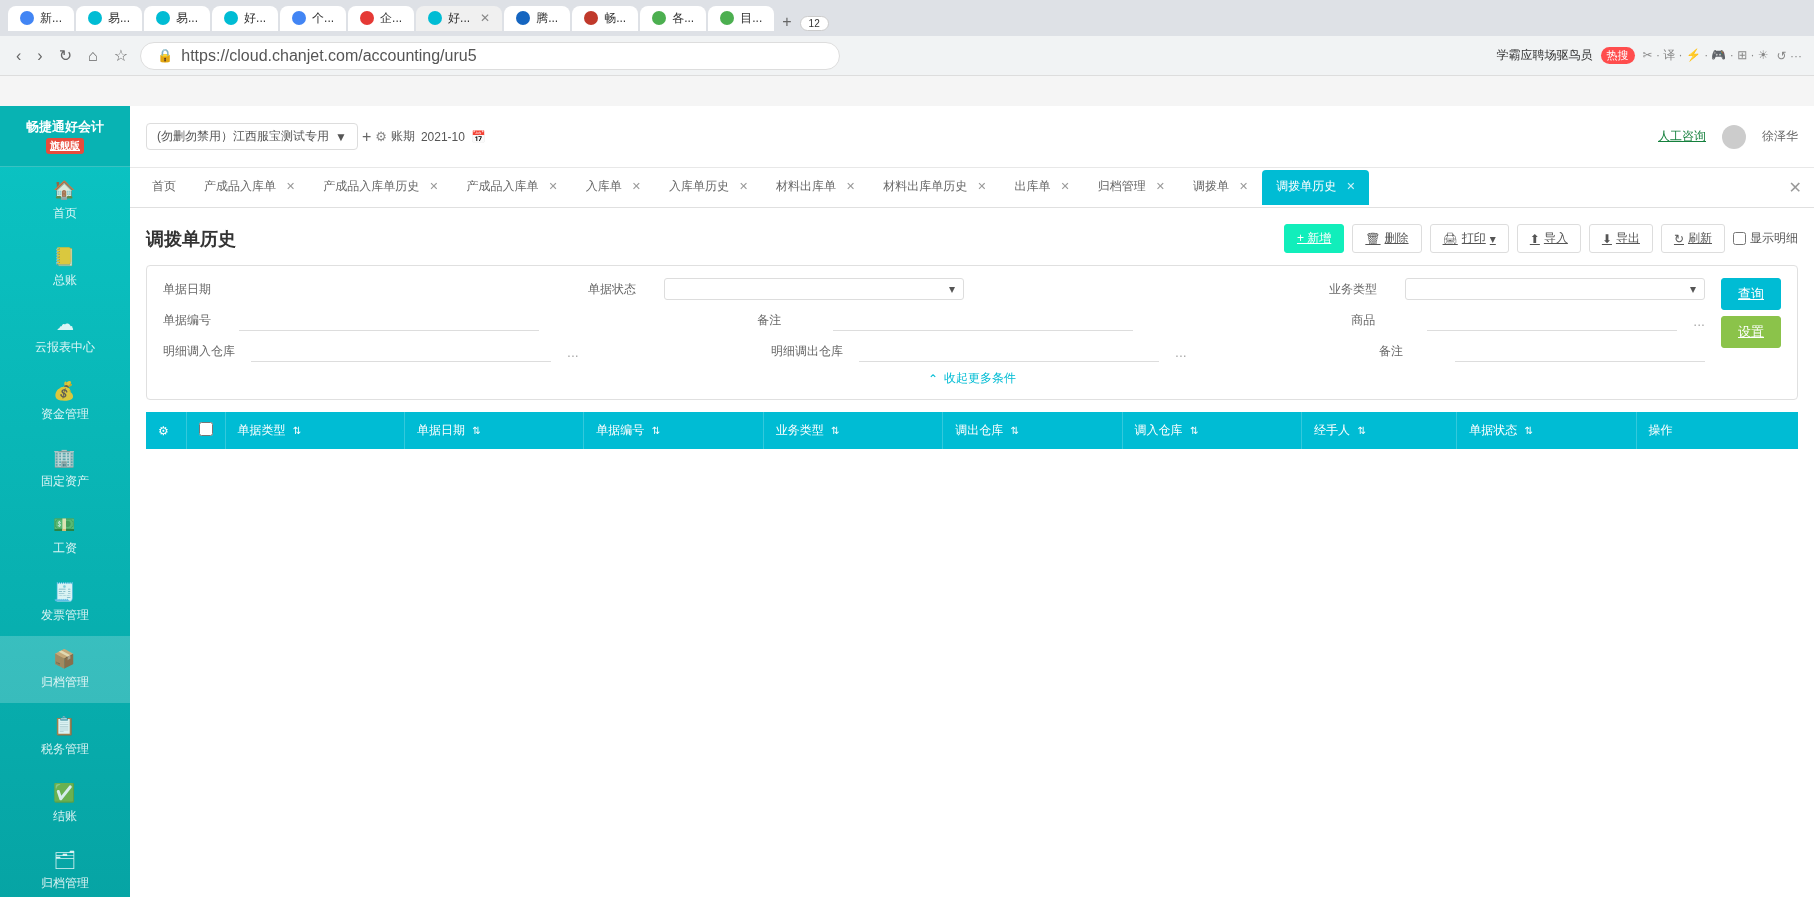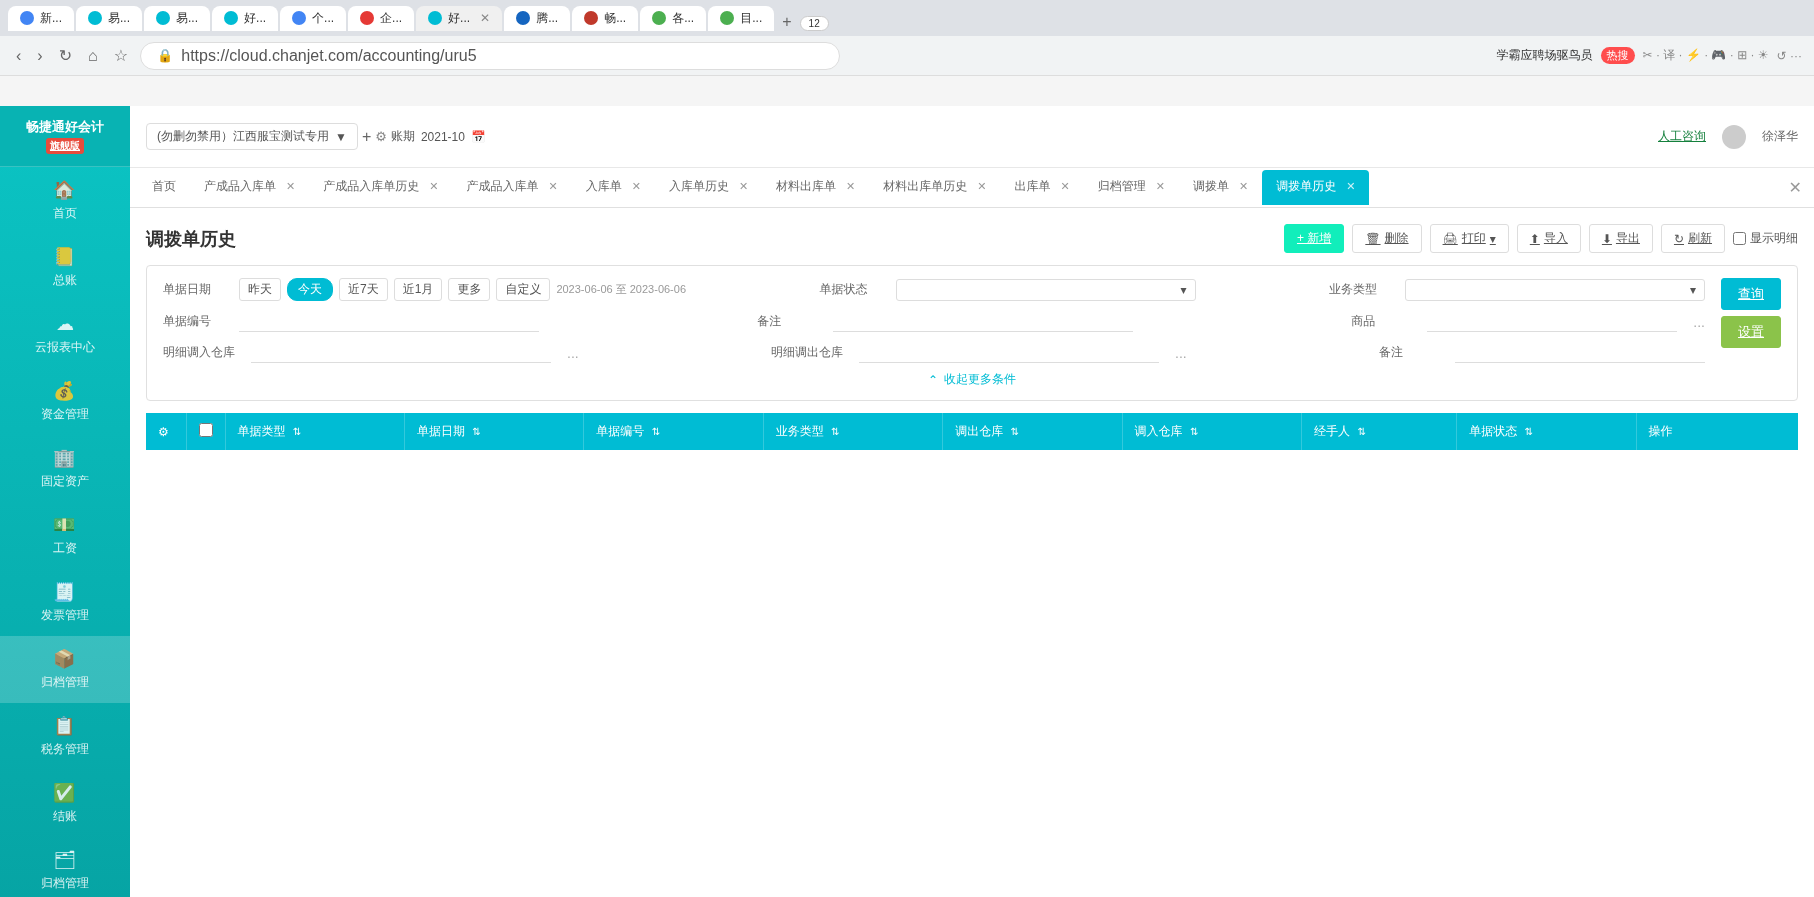--- a/index.html
+++ b/index.html
@@ -335,29 +335,20 @@
         </div>
       </div>
 
       <div class="filter-area">
         <div style="display:flex; gap:16px;">
 
           <div style="flex:1;">
 
             <div class="filter-row">
               <span class="filter-label">单据日期</span>
-              <div class="date-filter">
-                <button class="date-btn">昨天</button>
-                <button class="date-btn active">今天</button>
-                <button class="date-btn">近7天</button>
-                <button class="date-btn">近1月</button>
-                <button class="date-btn">更多</button>
-                <button class="date-btn">自定义</button>
-                <span class="date-range">2023-06-06 至 2023-06-06</span>
-              </div>
               <div style="flex:1;"></div>
               <span class="filter-label">单据状态</span>
               <div class="filter-select" style="min-width:300px;">
                 <span></span>
                 <span>▾</span>
               </div>
               <div style="flex:1;"></div>
               <span class="filter-label">业务类型</span>
               <div class="filter-select" style="min-width:300px;">
                 <span></span>

